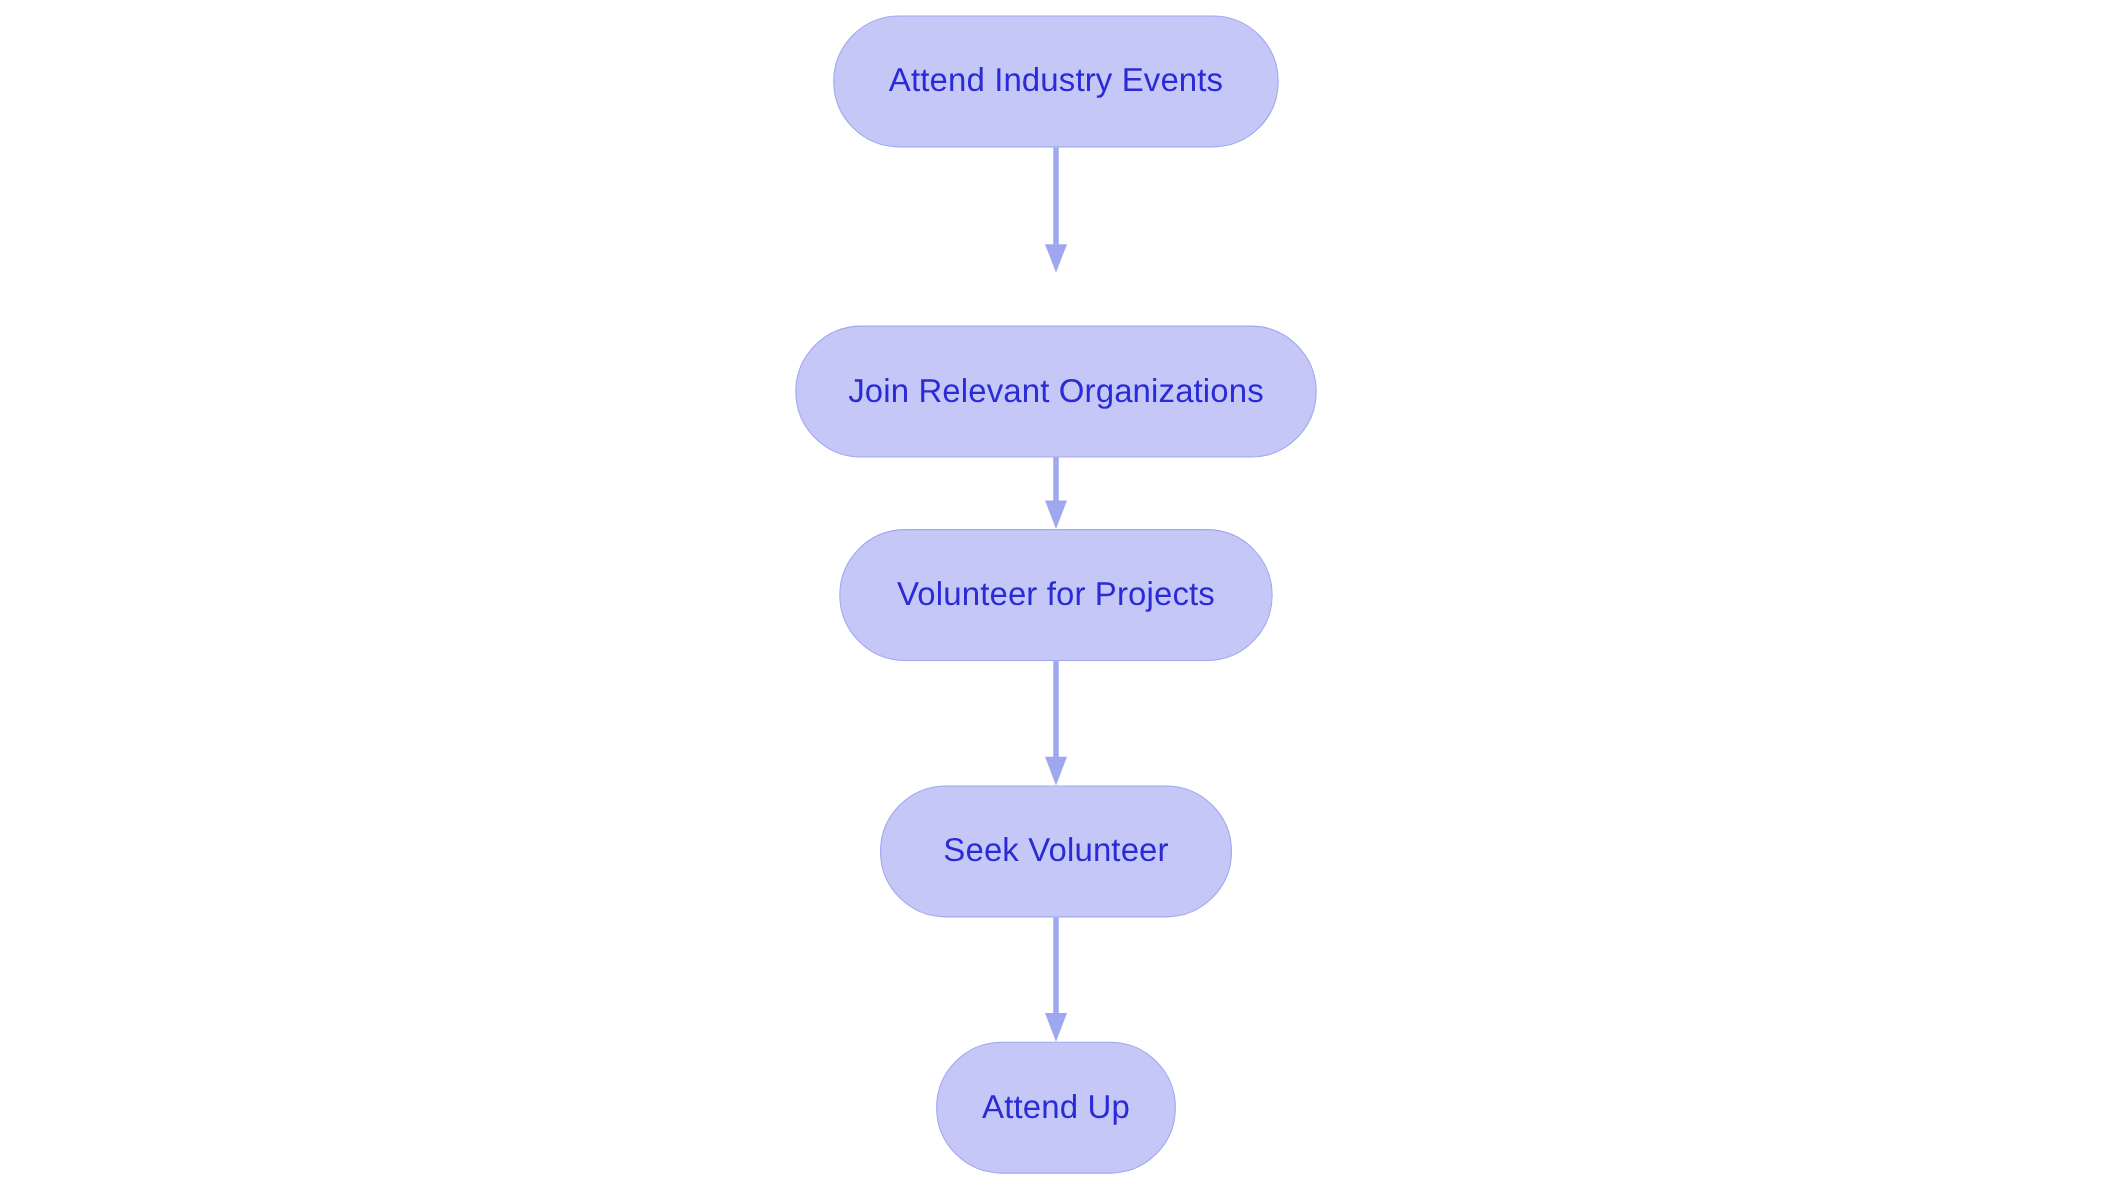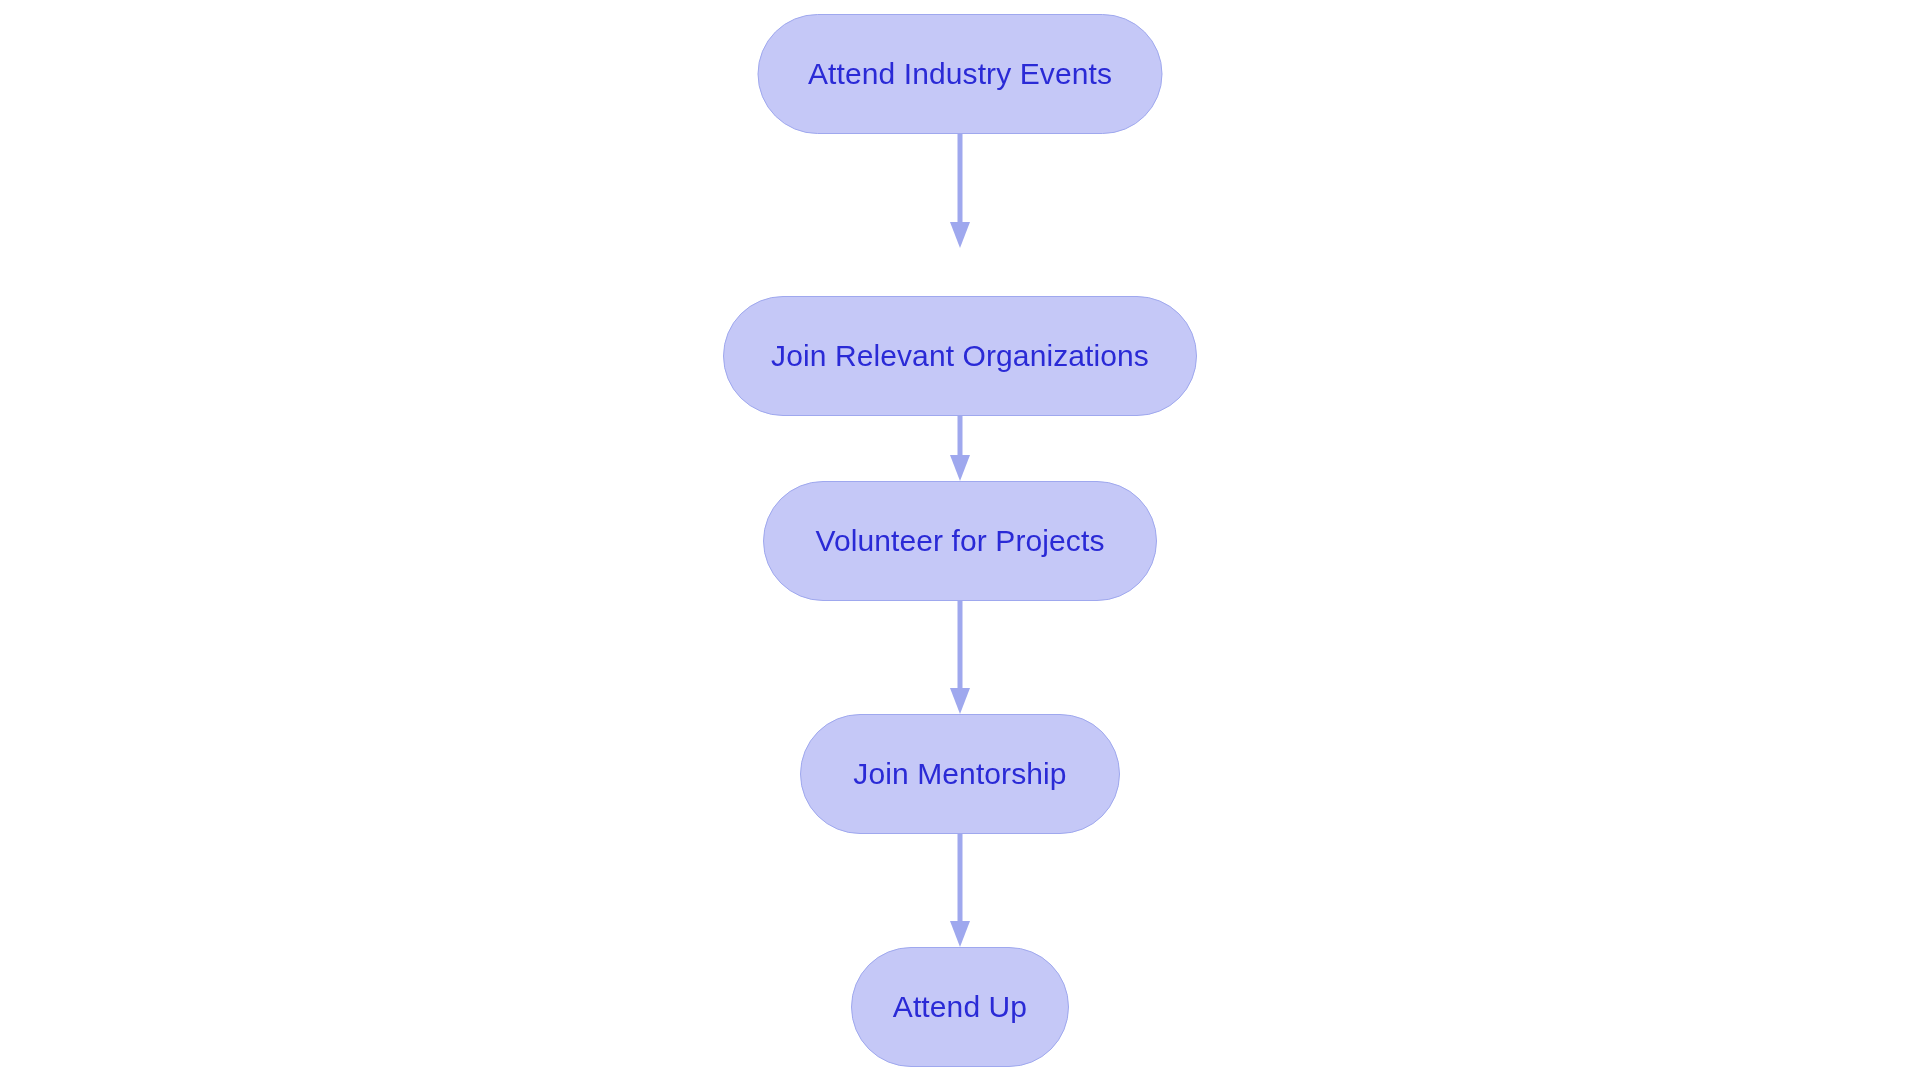--- a/index.html
+++ b/index.html
@@ -90,18 +90,18 @@
     <div class="flow-node" style="left: 960px; top: 14px; width: 405px; height: 120px; background: rgb(197, 200, 247); border-color: rgb(159, 168, 238); border-radius: 60px; justify-content: center;">
       <span class="flow-node-label" style="color: rgb(42, 42, 214);">Attend Industry Events</span>
     </div>
     <div class="flow-node" style="left: 960px; top: 248px; width: 474px; height: 120px; background: rgb(197, 200, 247); border-color: rgb(159, 168, 238); border-radius: 60px; margin-top: 48px;">
       <span class="flow-node-label" style="color: rgb(42, 42, 214);">Join Relevant Organizations</span>
     </div>
     <div class="flow-node" style="left: 960px; top: 481px; width: 394px; height: 120px; background: rgb(197, 200, 247); border-color: rgb(159, 168, 238); border-radius: 60px;">
       <span class="flow-node-label" style="color: rgb(42, 42, 214);">Volunteer for Projects</span>
     </div>
     <div class="flow-node" style="left: 960px; top: 714px; width: 320px; height: 120px; background: rgb(197, 200, 247); border-color: rgb(159, 168, 238); border-radius: 60px;">
-      <span class="flow-node-label" style="color: rgb(42, 42, 214);">Join Mentorship</span>
+      <span class="flow-node-label" style="color: rgb(42, 42, 214);">Seek Volunteer</span>
     </div>
     <div class="flow-node" style="left: 960px; top: 947px; width: 218px; height: 120px; background: rgb(197, 200, 247); border-color: rgb(159, 168, 238); border-radius: 60px;">
       <span class="flow-node-label" style="color: rgb(42, 42, 214);">Attend Up</span>
     </div>
   </div>
 
 </body></html>

